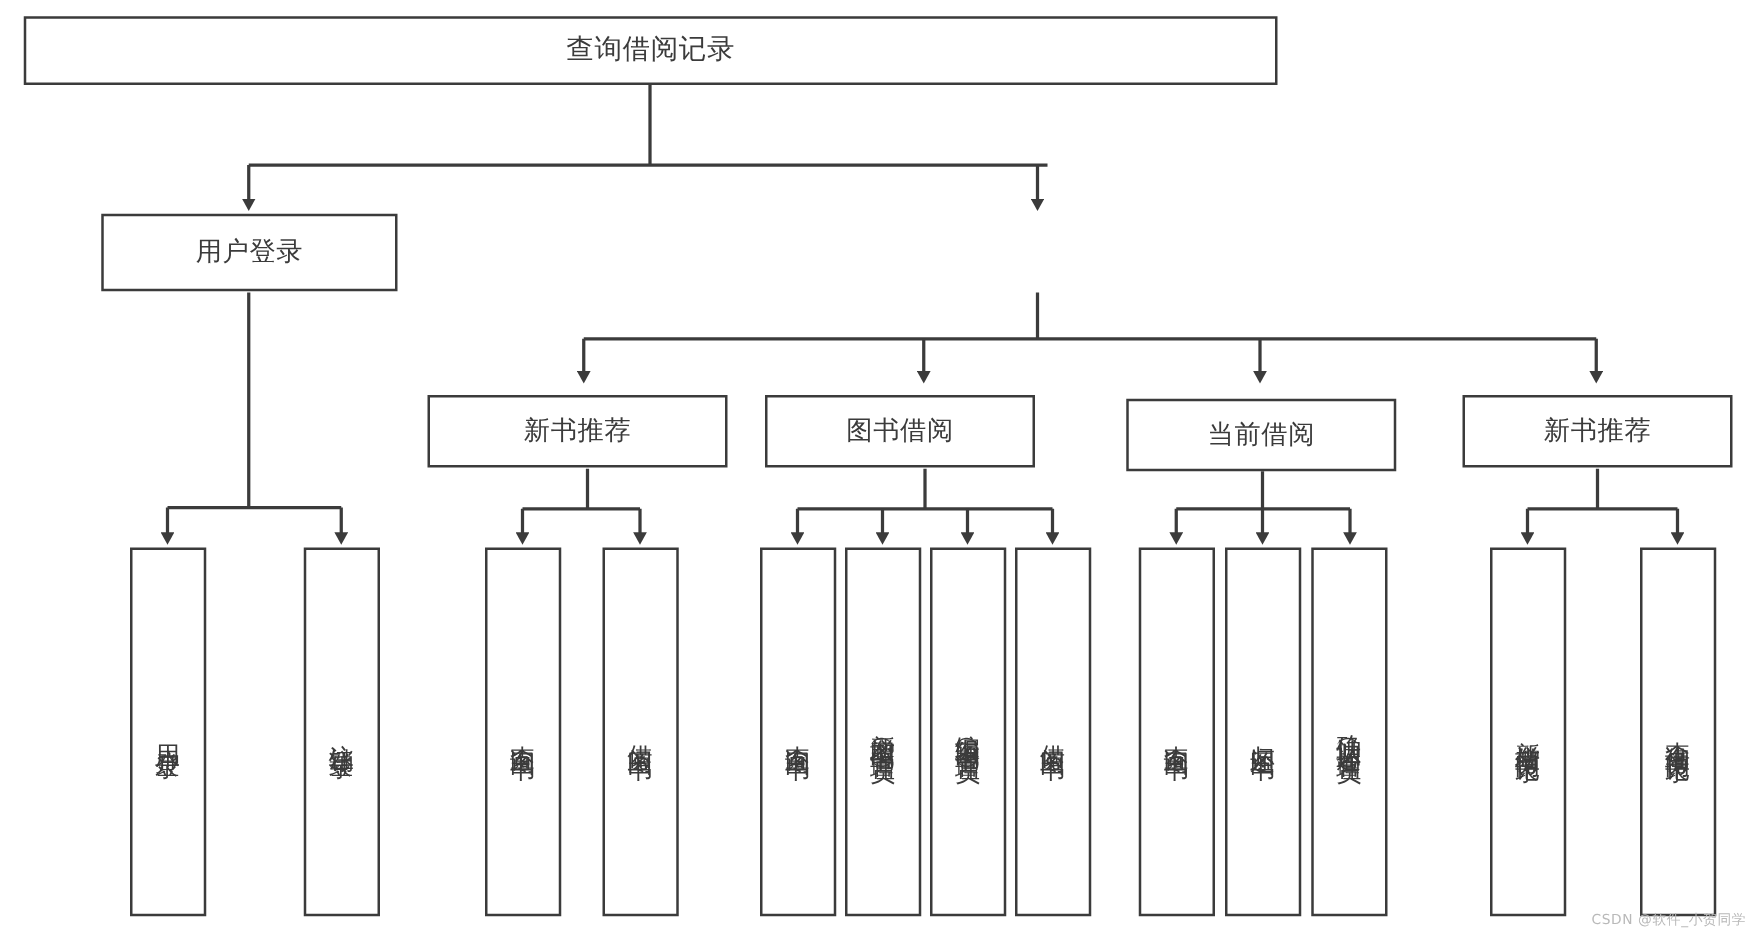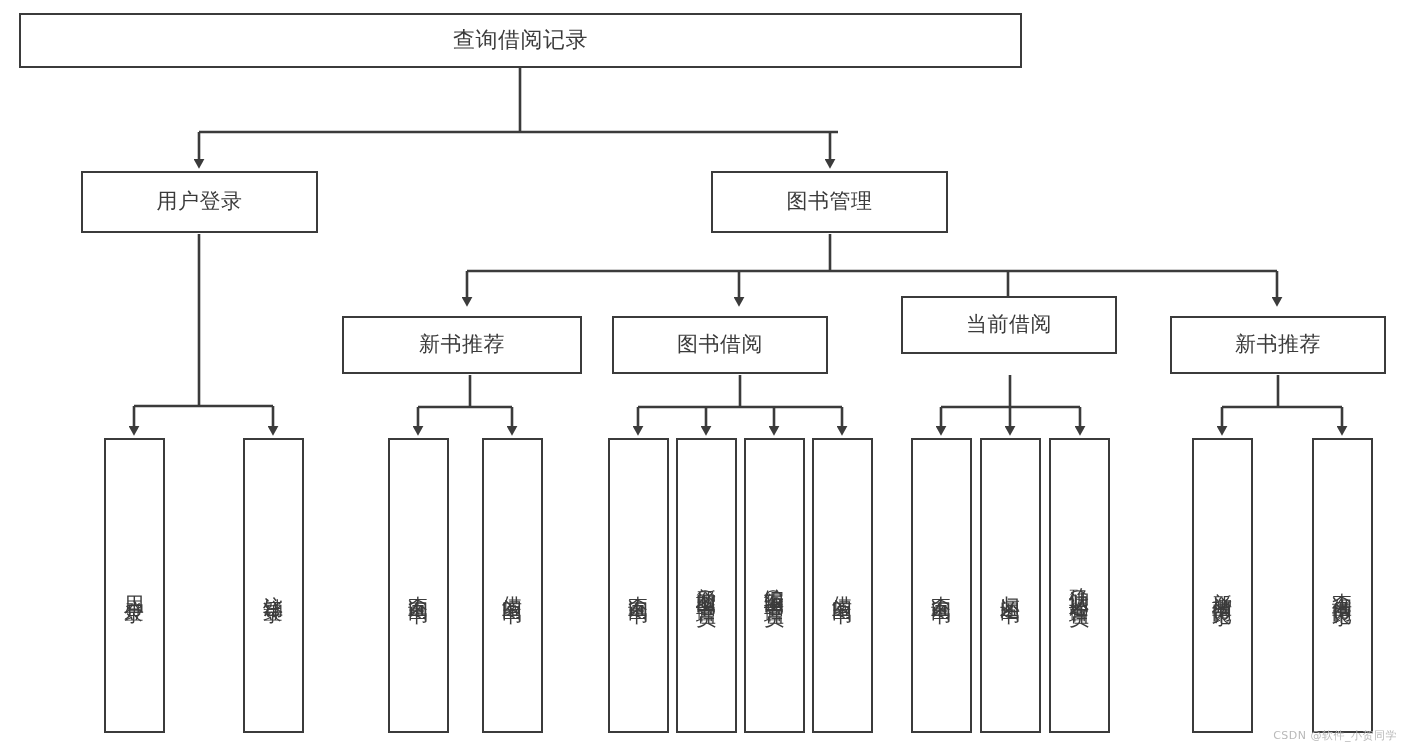--- a/index.html
+++ b/index.html
@@ -121,33 +121,30 @@
   </svg>
 
   <div class="node root" style="left:19px; top:13px; width:1003px; height:55px;">
     <span class="label">查询借阅记录</span>
   </div>
 
   <div class="node h" style="left:81px; top:171px; width:237px; height:62px;">
     <span class="label">用户登录</span>
   </div>
 
-  <div class="node h" style="left:711px; top:171px; width:237px; height:62px;">
-    <span class="label">图书管理</span>
-  </div>
 
   <div class="node h" style="left:342px; top:316px; width:240px; height:58px;">
     <span class="label">新书推荐</span>
   </div>
 
   <div class="node h" style="left:612px; top:316px; width:216px; height:58px;">
     <span class="label">图书借阅</span>
   </div>
 
-  <div class="node h" style="left:901px; top:296px; width:216px; height:58px;">
+  <div class="node h" style="left:901px; top:319px; width:216px; height:58px;">
     <span class="label">当前借阅</span>
   </div>
 
   <div class="node h" style="left:1170px; top:316px; width:216px; height:58px;">
     <span class="label">新书推荐</span>
   </div>
 
   <div class="node v" style="left:104px; top:438px; width:61px; height:295px;">
     <span class="label">用户登录</span>
   </div>

